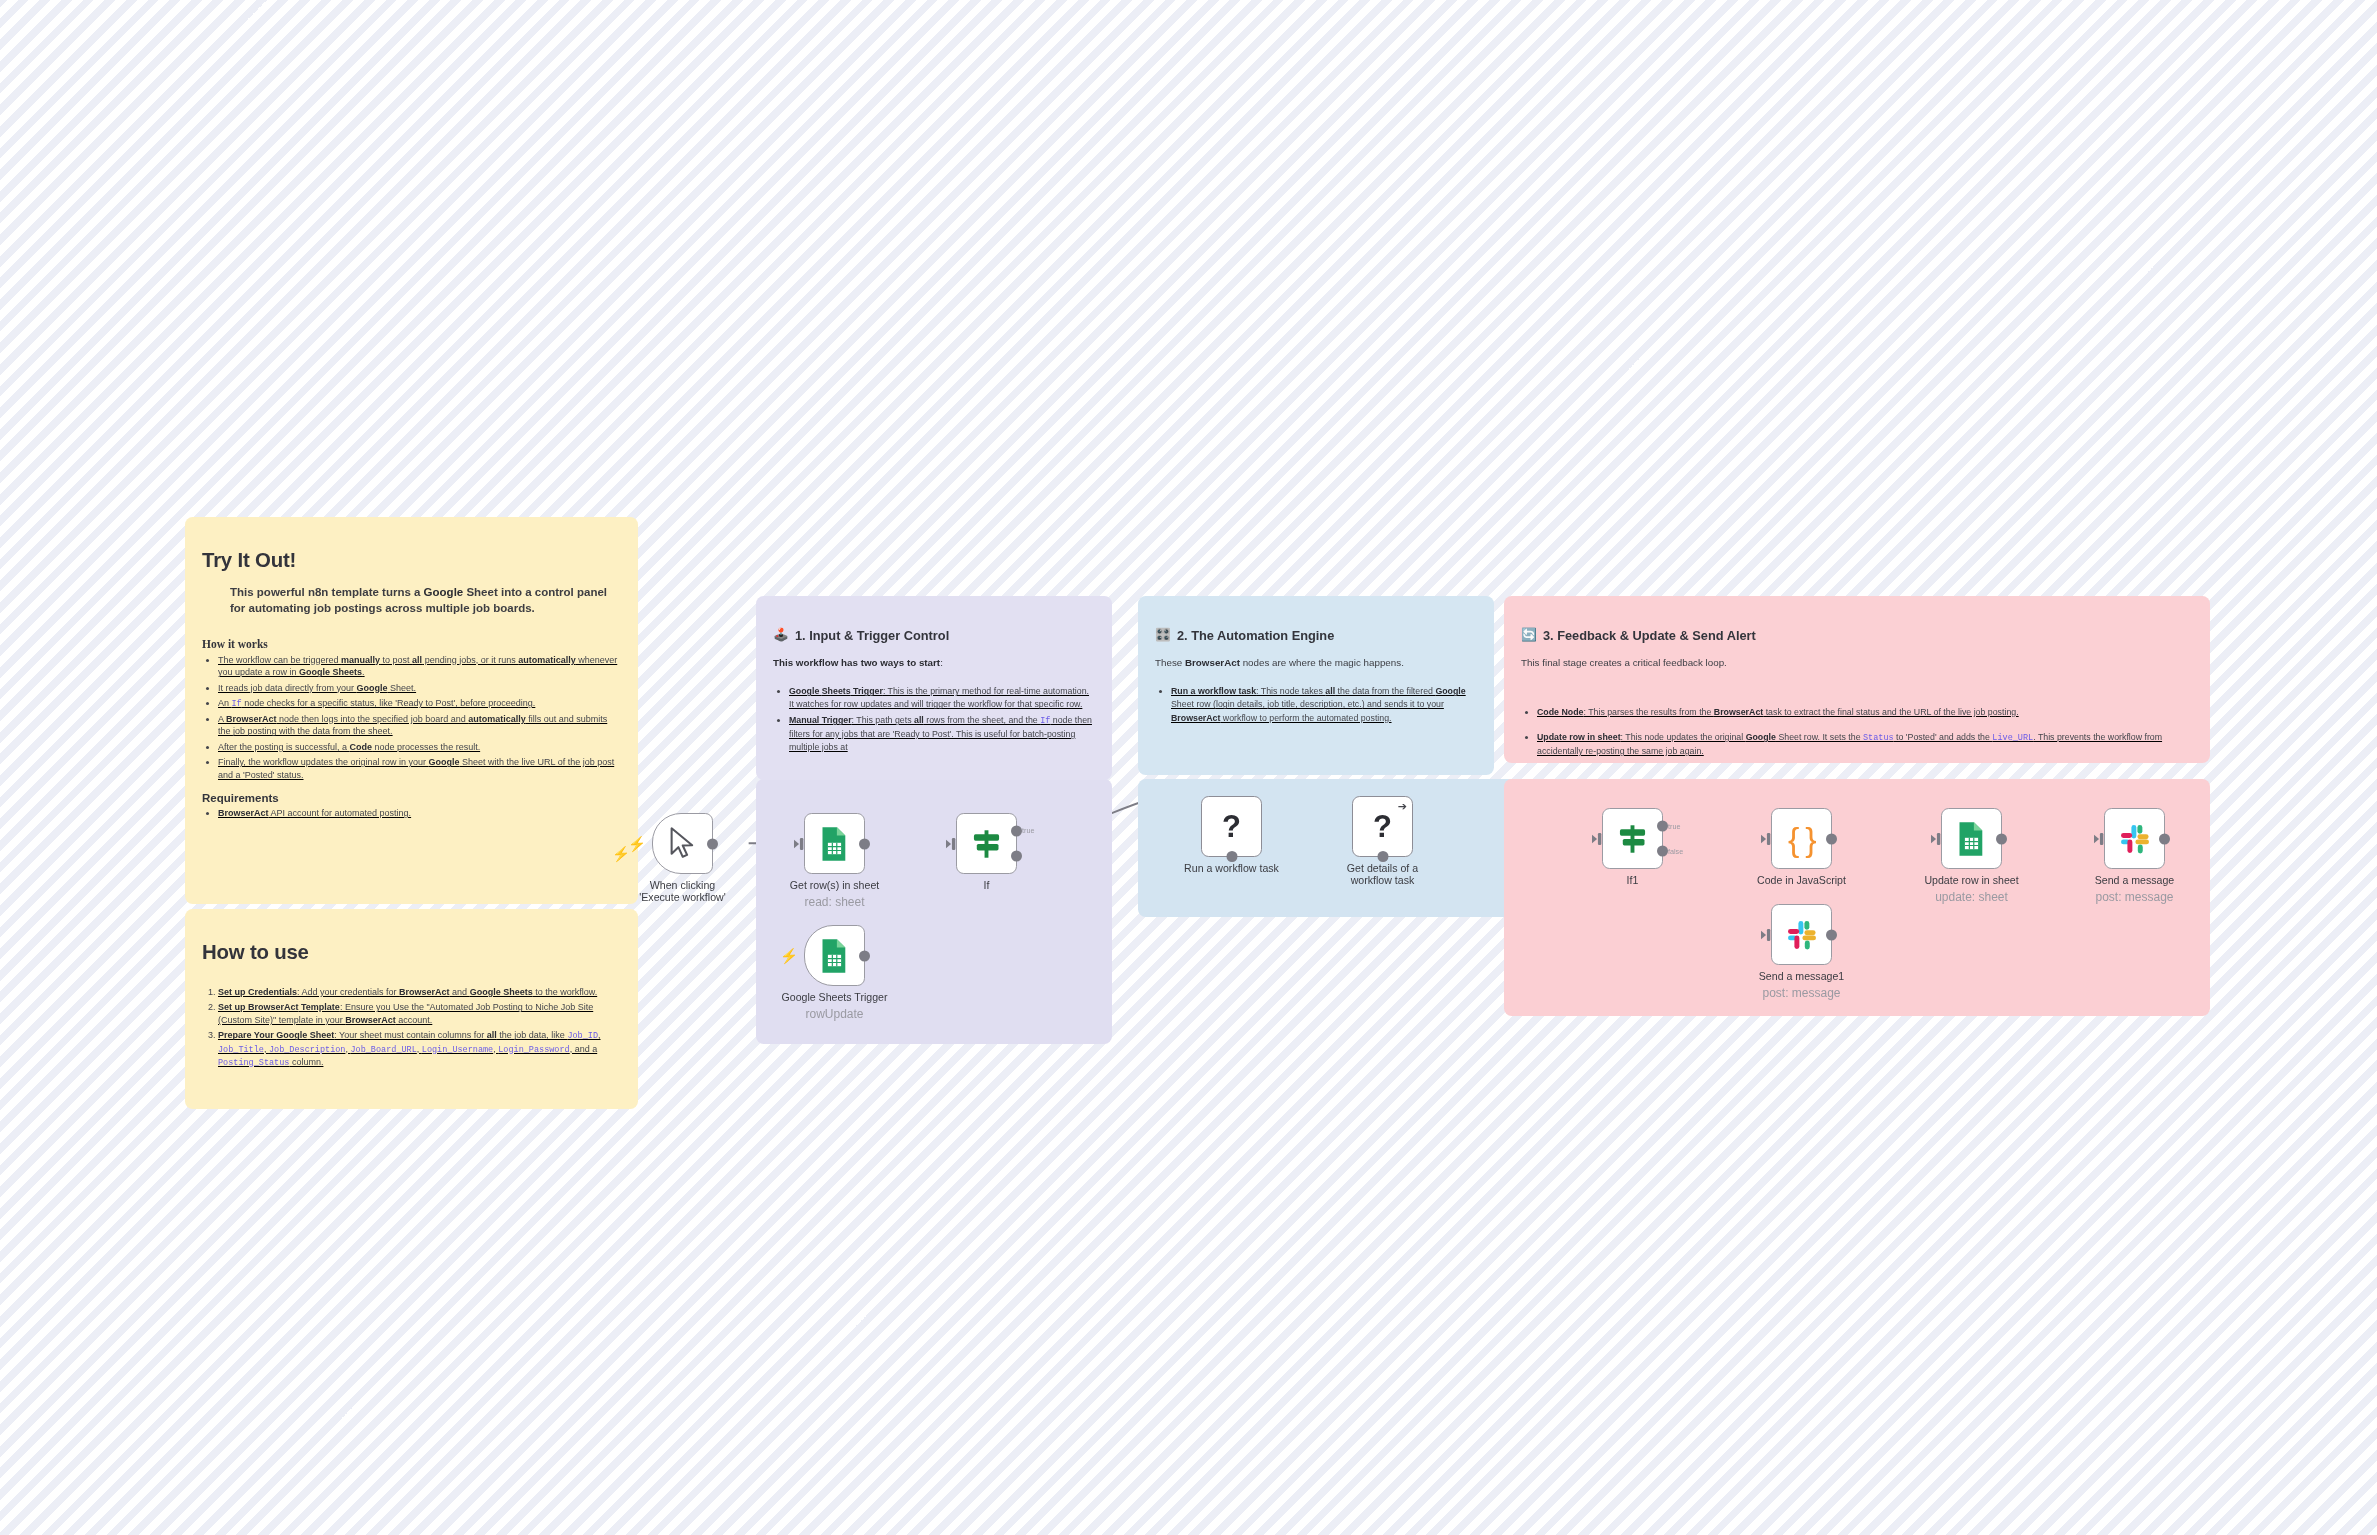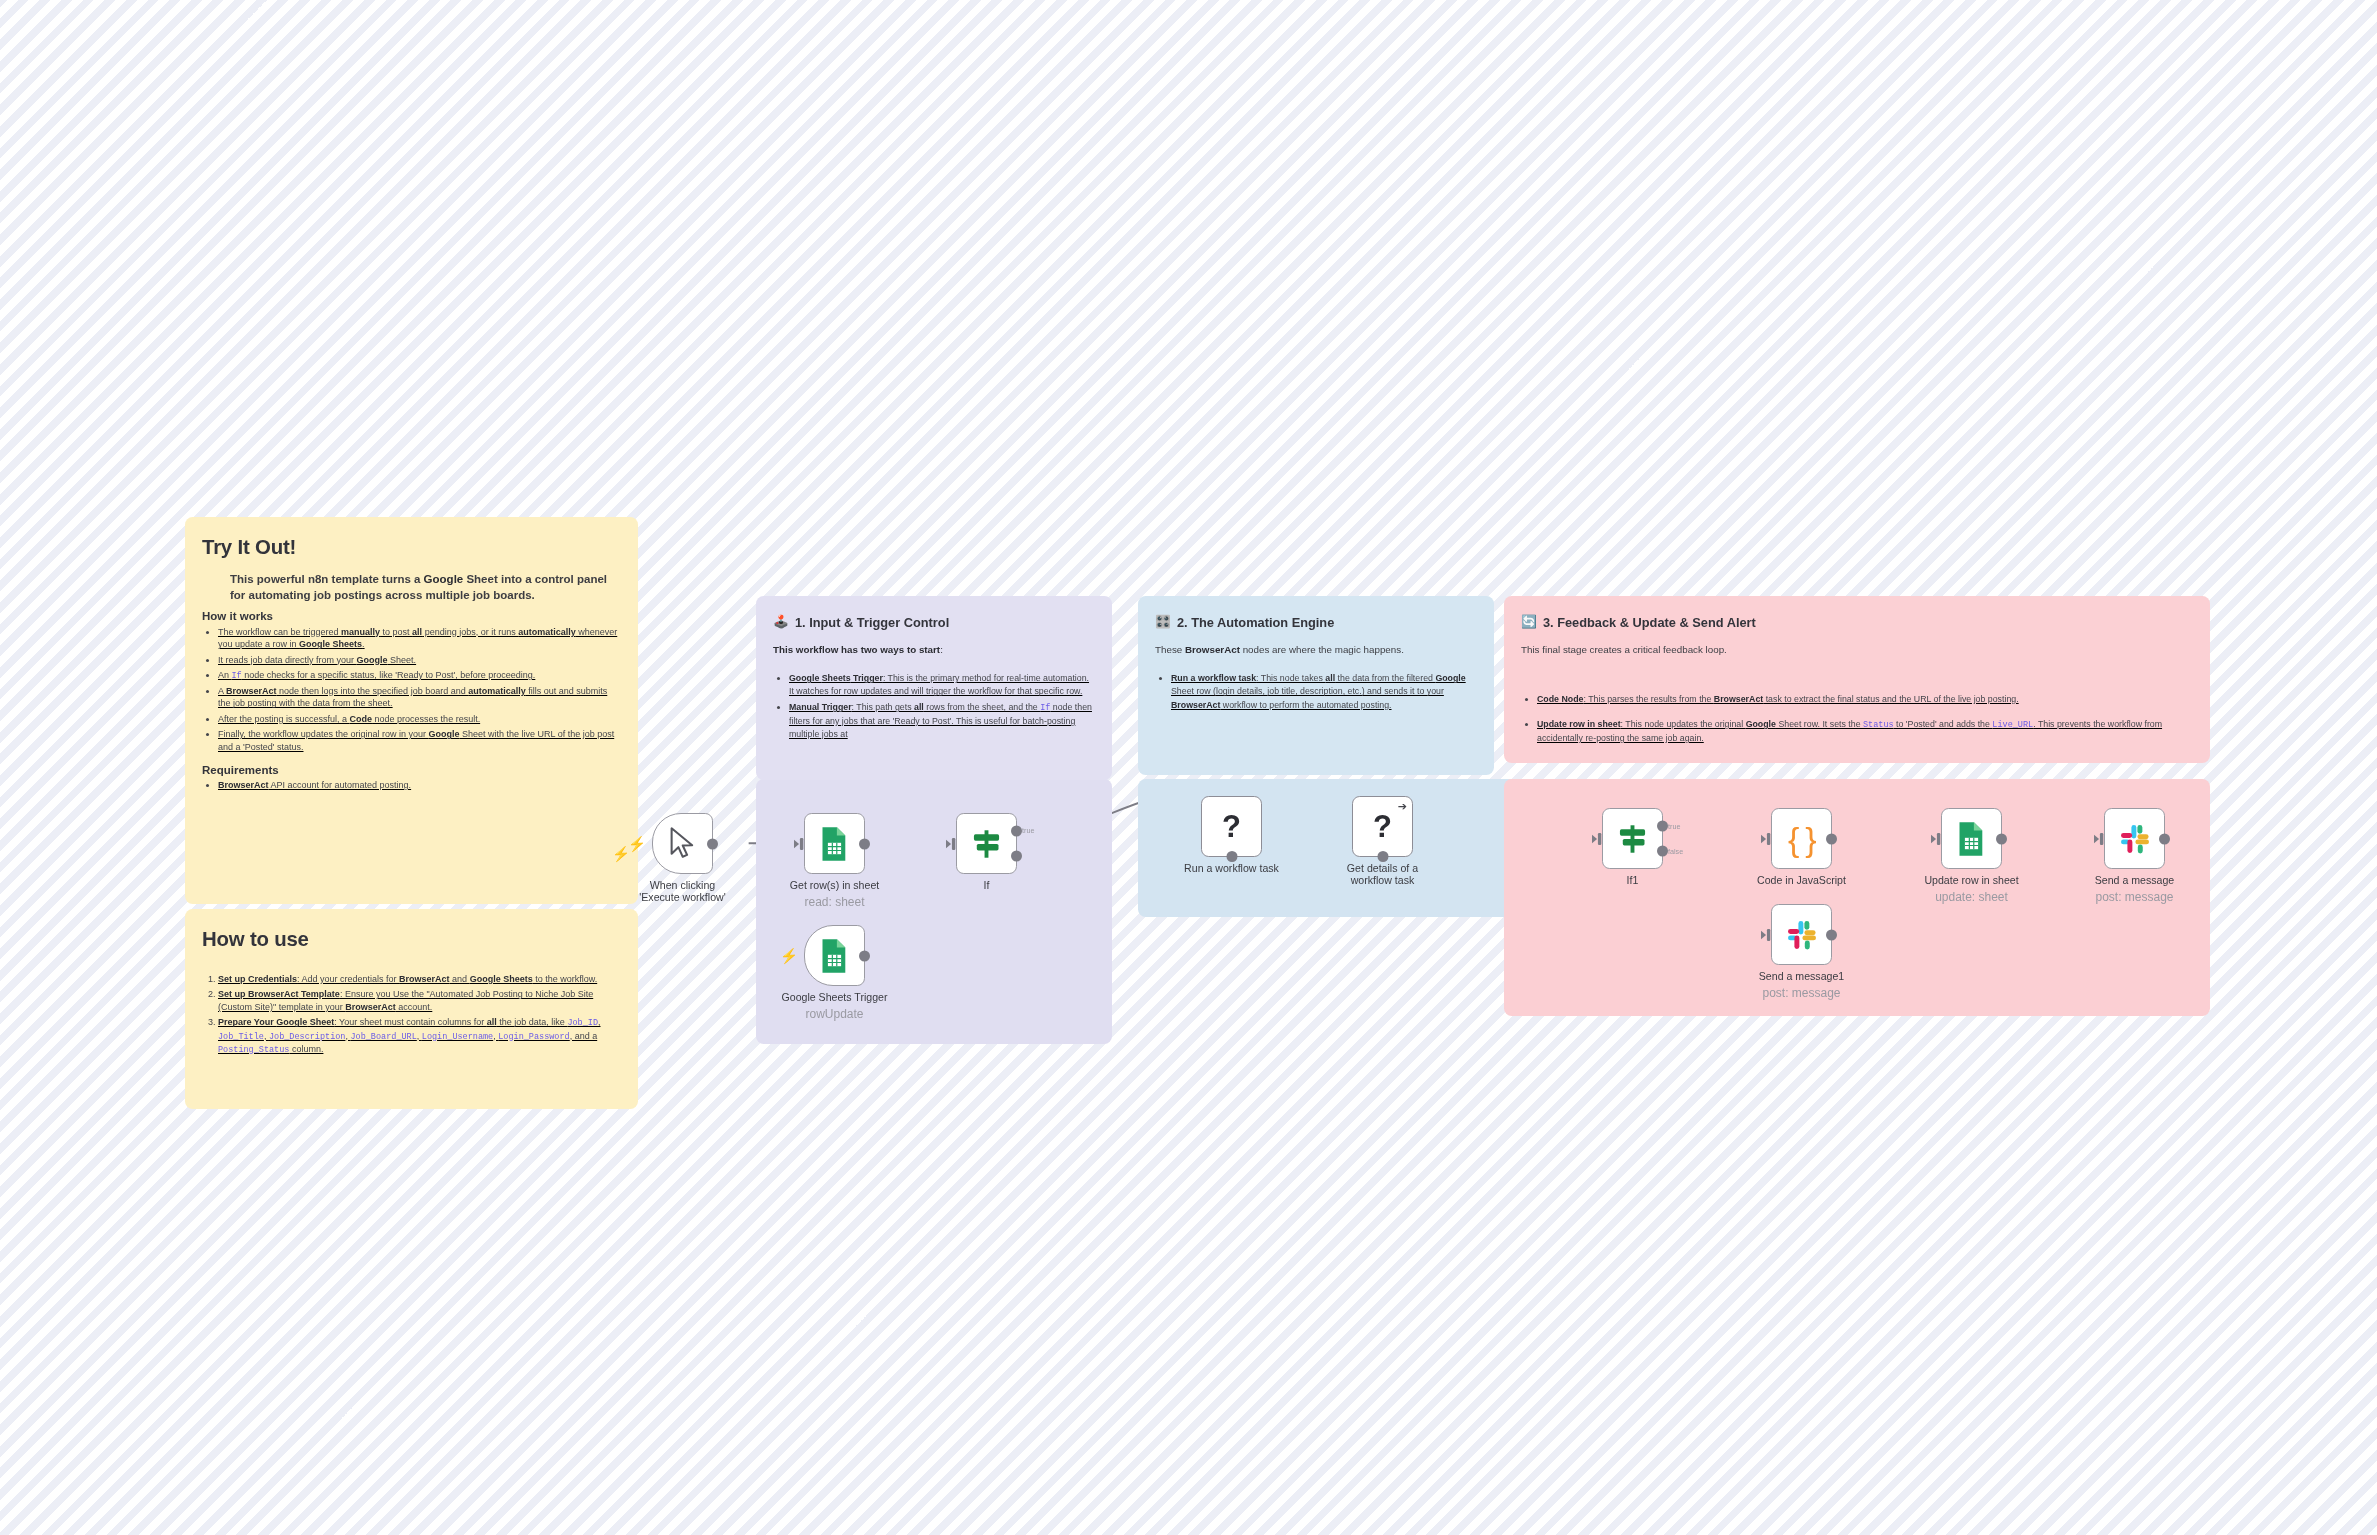--- a/index.html
+++ b/index.html
@@ -9,21 +9,21 @@
     background-color:#f7f8fb;
     background-image: repeating-linear-gradient(
        -45deg,
        #ffffff 0px, #ffffff 7.7px,
        #eceef6 7.7px, #eceef6 15.3px);
     position:relative;
   }
   #canvas{ position:absolute; inset:0; }
 
   
-  .note{ position:absolute; border-radius:7.7px; padding:19px 17px 12px 17px;
+  .note{ position:absolute; border-radius:7.7px; padding:32px 17px 12px 17px;
          overflow:hidden; }
   .note h1{ font-size:20.4px; font-weight:bold; color:#33343b; margin-bottom:12px; letter-spacing:-0.2px;}
   .note h3{ font-size:11.5px; font-weight:bold; color:#33343b; margin:10.2px 0 3.4px 0;}
   .note p { font-size:11px; color:#3d3d42; line-height:1.38; margin-bottom:3.4px;}
   .note ul, .note ol{ margin:1.7px 0 1.7px 16px;text-decoration:underline; }
   .note li{ font-size:9px; color:#44454b; line-height:1.42; margin-bottom:2.6px;}
   .note b{ font-weight:bold; color:#2c2d33;}
   .note code{ font-family:"Liberation Mono", monospace; font-size:8.5px;
               color:#6b5ce7; background:transparent; }
   .note a{ color:#f05a4f; text-decoration:none; font-weight:600; font-size:9.8px;}
@@ -114,21 +114,21 @@
     <path d="M2385,989 L2460,989" stroke="#7d7d86" stroke-width="2.2" fill="none"></path>
   </svg>
 
   <div class="zone zone-purple" style="left:756px; top:779px; width:356px; height:265px;"></div>
   <div class="zone zone-blue" style="left:1138px; top:779px; width:383px; height:138px;"></div>
   <div class="zone zone-pink" style="left:1504px; top:779px; width:706px; height:237px;"></div>
 
   <div class="note note-yellow" style="left:185px; top:517px; width:453px; height:387px;">
     <h1>Try It Out!</h1>
     <p style="font-weight:bold; font-size:11.5px; line-height:1.4;margin-left:28px;">This powerful n8n template turns a <b>Google</b> Sheet into a control panel for automating job postings across multiple job boards.</p>
-    <h3 style="margin-top:7px;">How it works</h3>
+    <h3 style="margin-top:22px;font-family:Liberation Serif, serif;">How it works</h3>
     <ul>
       <li><span>The workflow can be triggered <b>manually</b> to post <b>all</b> pending jobs, or it runs <b>automatically</b> whenever you update a row in <b>Google Sheets</b>.</span></li>
       <li><span>It reads job data directly from your <b>Google</b> Sheet.</span></li>
       <li><span>An <code>If</code> node checks for a specific status, like 'Ready to Post', before proceeding.</span></li>
       <li><span>A <b>BrowserAct</b> node then logs into the specified job board and <b>automatically</b> fills out and submits the job posting with the data from the sheet.</span></li>
       <li><span>After the posting is successful, a <b>Code</b> node processes the result.</span></li>
       <li><span>Finally, the workflow updates the original row in your <b>Google</b> Sheet with the live URL of the job post and a 'Posted' status.</span></li>
     </ul>
     <h3>Requirements</h3>
     <ul>

